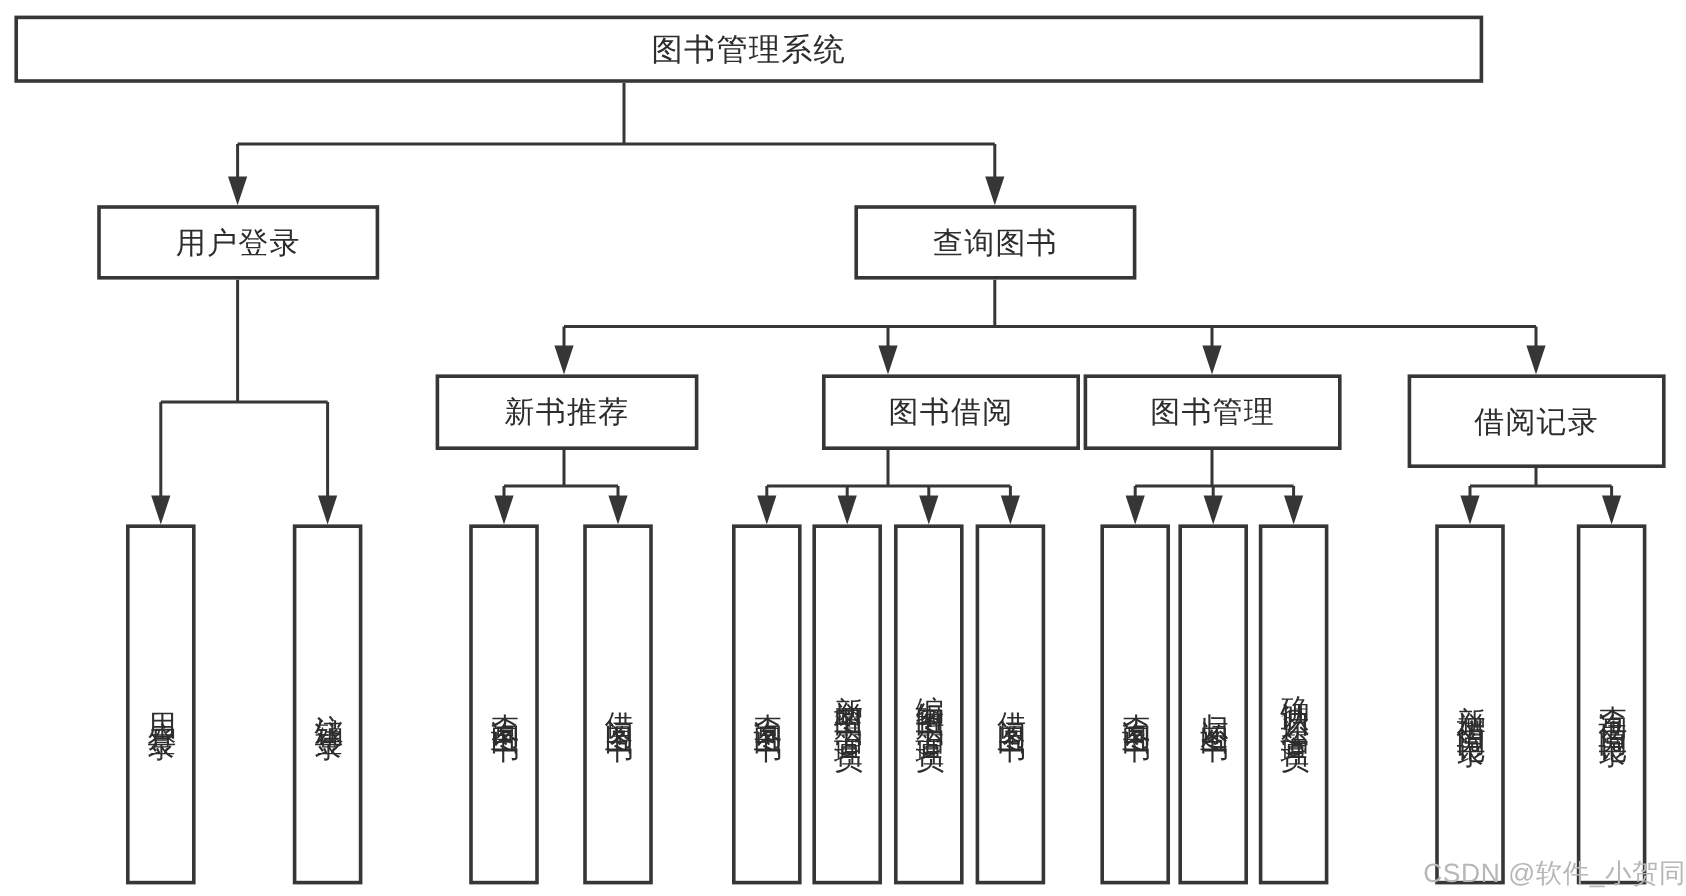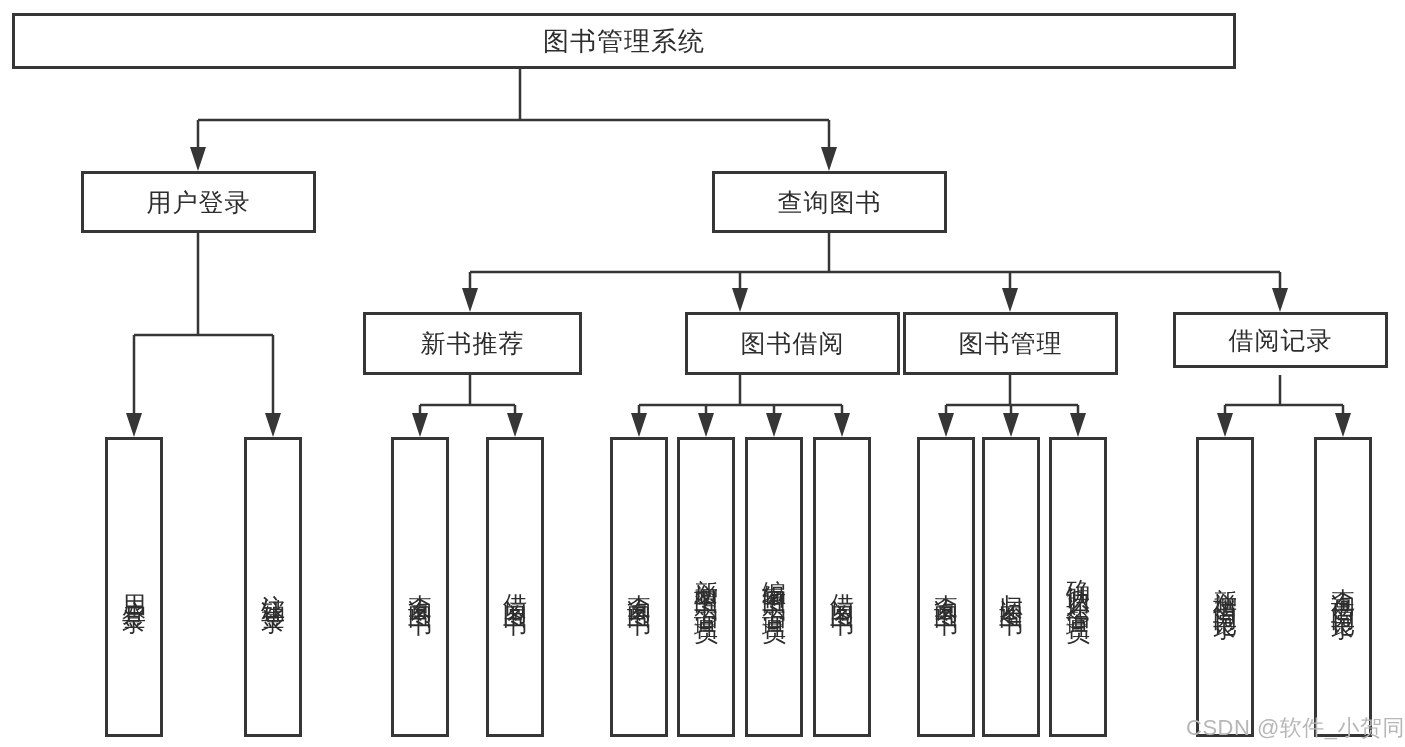--- a/index.html
+++ b/index.html
@@ -72,21 +72,21 @@
   </svg>
 
   <div class="box h title" style="left:12px;top:13px;width:1224px;height:56px;">图书管理系统</div>
 
   <div class="box h" style="left:81px;top:171px;width:235px;height:62px;">用户登录</div>
   <div class="box h" style="left:712px;top:171px;width:235px;height:62px;">查询图书</div>
 
   <div class="box h" style="left:363px;top:312px;width:219px;height:63px;">新书推荐</div>
   <div class="box h" style="left:645px;top:312px;width:215px;height:63px;margin-left:40px;">图书借阅</div>
   <div class="box h" style="left:903px;top:312px;width:215px;height:63px;">图书管理</div>
-  <div class="box h" style="left:1173px;top:312px;width:215px;height:56px;">借阅记录</div>
+  <div class="box h" style="left:1173px;top:312px;width:215px;height:78px;">借阅记录</div>
 
   <div class="box v" style="left:105px;top:437px;width:58px;height:300px;">用户登录</div>
   <div class="box v" style="left:244px;top:437px;width:58px;height:300px;">注销登录</div>
 
   <div class="box v" style="left:391px;top:437px;width:58px;height:300px;">查询图书</div>
   <div class="box v" style="left:486px;top:437px;width:58px;height:300px;">借阅图书</div>
 
   <div class="box v" style="left:610px;top:437px;width:58px;height:300px;">查询图书</div>
   <div class="box v" style="left:677px;top:437px;width:58px;height:300px;">新增图书（管理员）</div>
   <div class="box v" style="left:745px;top:437px;width:58px;height:300px;">编辑图书（管理员）</div>

